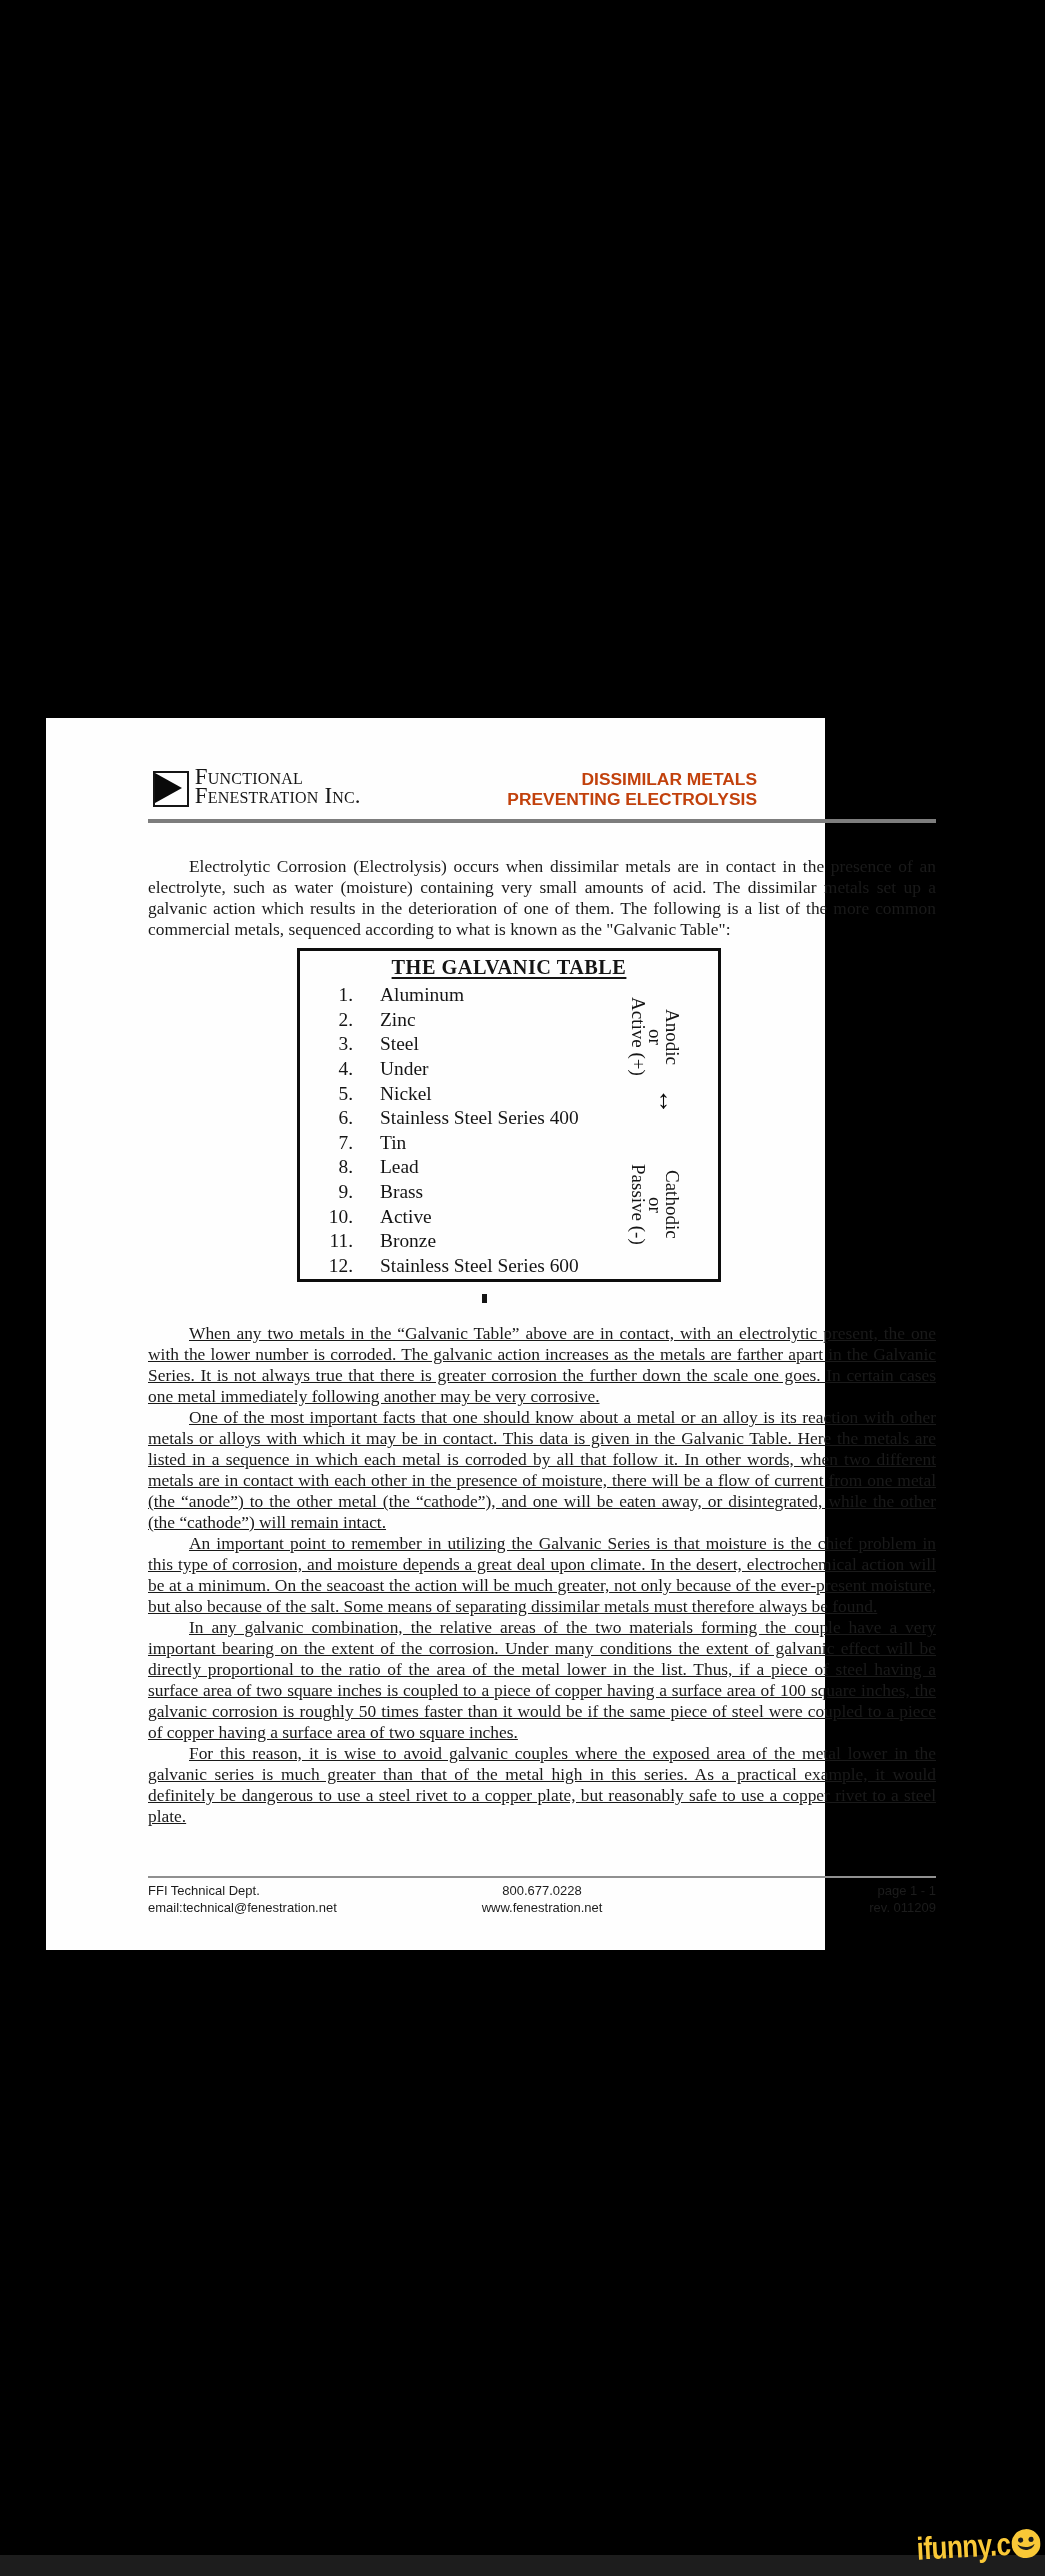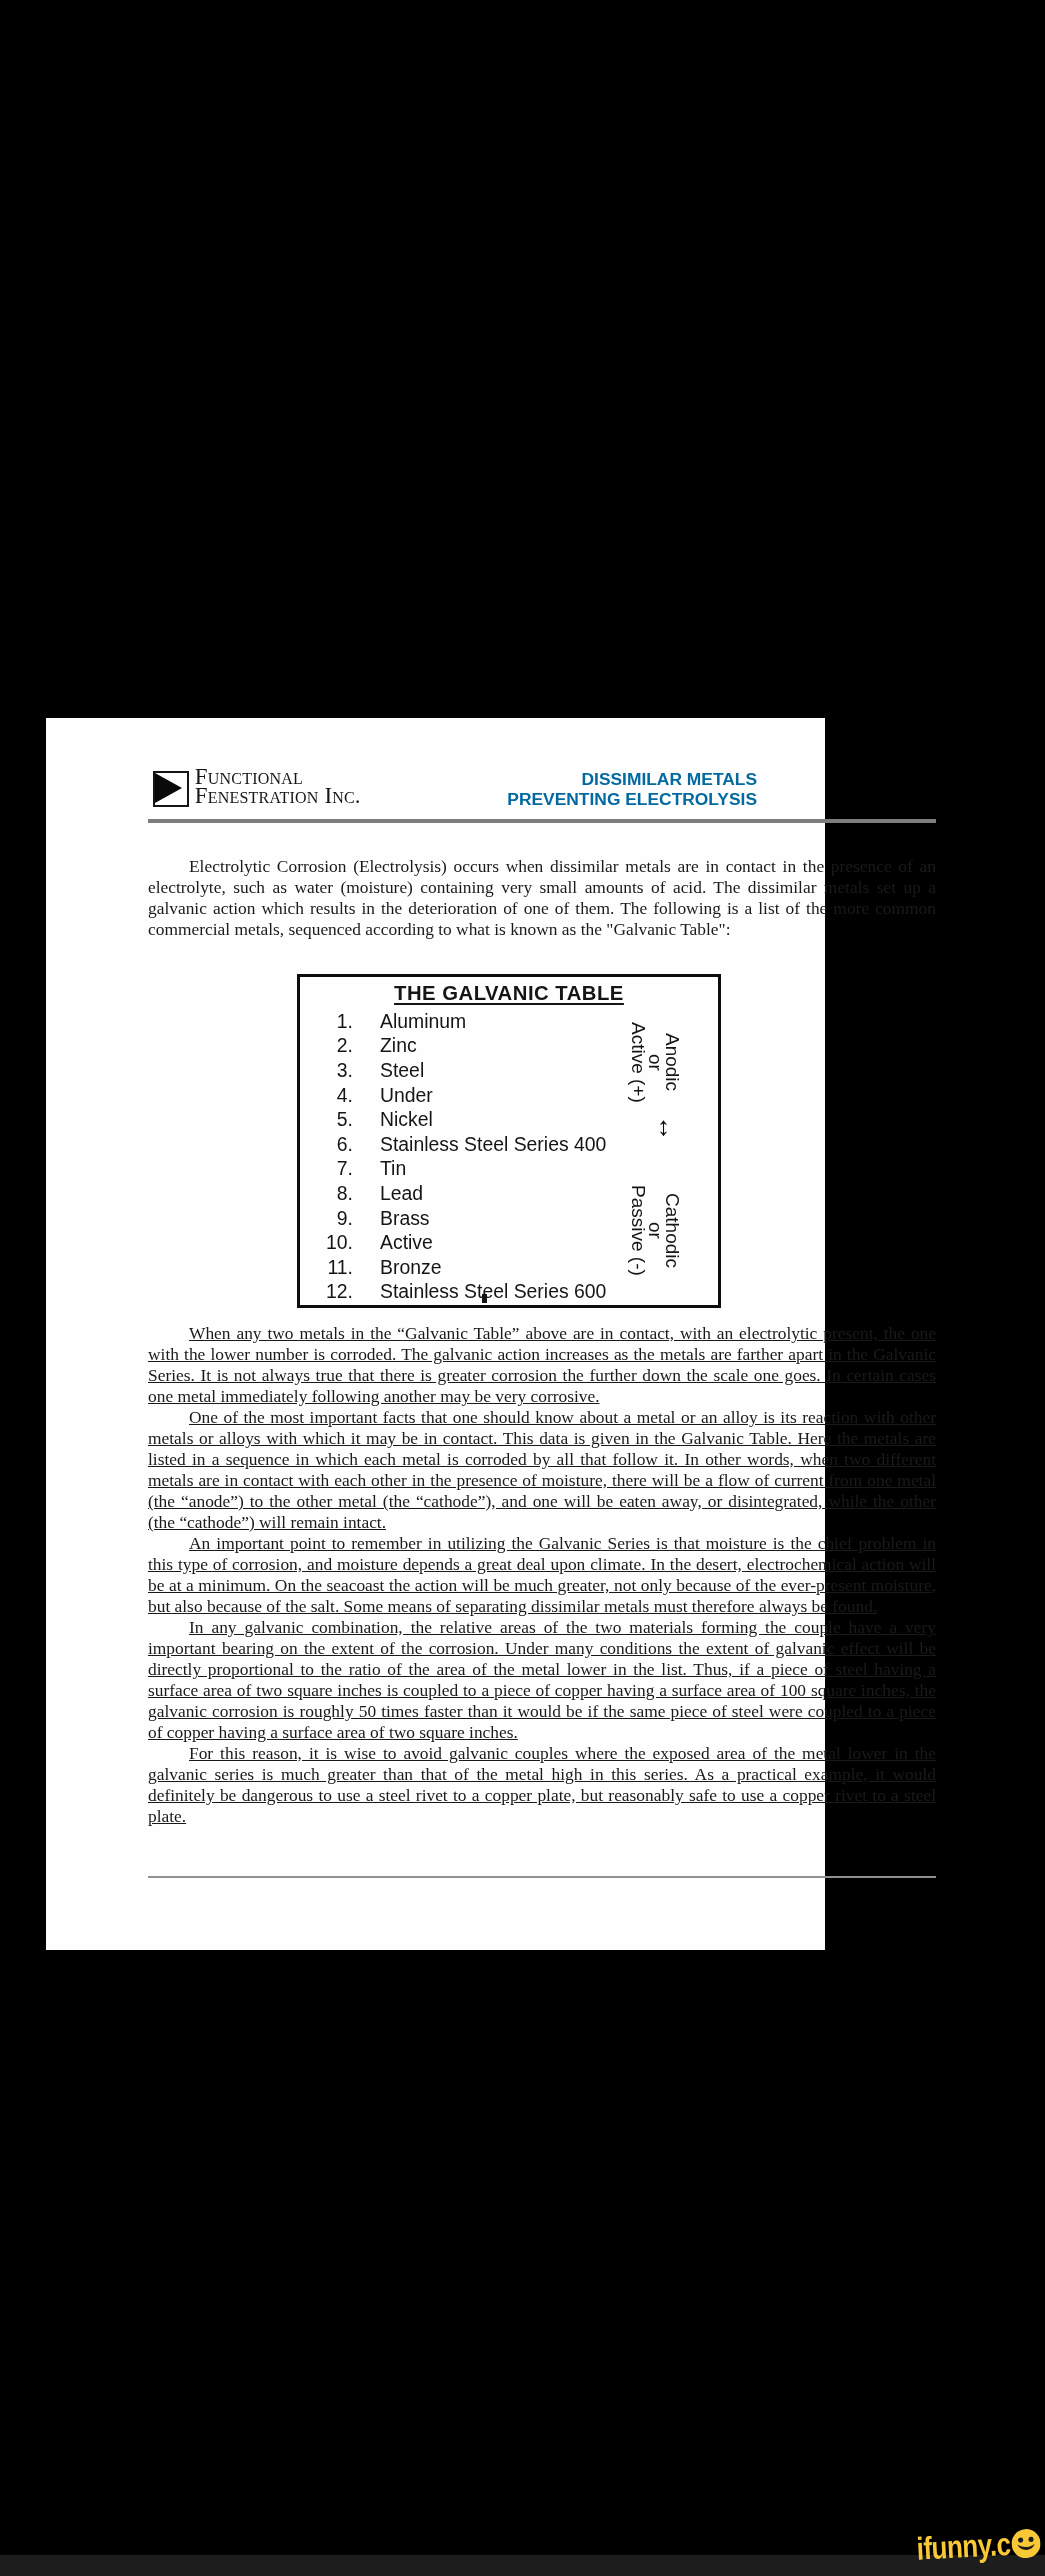--- a/index.html
+++ b/index.html
@@ -37,38 +37,38 @@
   }
   .logo-text{
     margin-left:5.8px;margin-top:-2.9px;
     font-family:"Liberation Serif", serif;
     font-variant:small-caps;font-size:23px;line-height:18.4px;
     letter-spacing:0.2px;color:#161616;white-space:nowrap;
   }
   .header-title{
     position:absolute;right:68px;top:51px;text-align:right;
     font-family:"Liberation Sans", sans-serif;font-weight:bold;
-    font-size:17.4px;line-height:20.3px;color:#0369a1;white-space:nowrap;
+    font-size:17.4px;line-height:20.3px;color:#c2410c;white-space:nowrap;
   }
   .rule{position:absolute;left:102px;top:101px;width:788px;height:3.9px;background:var(--rule-gray);}
   
   .intro{
     position:absolute;left:102px;top:138px;width:788px;
     font-size:17.4px;line-height:21px;text-align:justify;text-indent:41px;
   }
   .body-block{
     position:absolute;left:102px;top:605px;width:788px;
     font-size:17.4px;line-height:21px;text-align:justify;text-decoration:underline;
   }
   .body-block p{margin:0;text-indent:41px;}
   
   .gtable{
-    position:absolute;left:251px;top:256px;width:424px;height:334px;
+    position:absolute;left:251px;top:230px;width:424px;height:334px;
     border:3.9px solid var(--table-border);background:var(--page);
-    font-family:Liberation Sans, sans-serif;color:#151515;
+    font-family:Liberation Serif, serif;color:#151515;
   }
   .gt-title{
     margin-top:4.8px;text-align:center;font-weight:bold;font-size:20.3px;
     text-decoration:underline;text-decoration-thickness:1.9px;text-underline-offset:2.9px;
     letter-spacing:0.5px;
   }
   .gt-list{position:absolute;left:0;top:32px;width:100%;}
   .gt-row{display:flex;height:24.6px;align-items:center;font-size:19.4px;}
   .gt-num{width:53px;text-align:right;flex:0 0 auto;}
   .gt-name{margin-left:27px;white-space:nowrap;}
@@ -201,20 +201,34 @@
 
   <div class="body-block">
     <p>When any two metals in the “Galvanic Table” above are in contact, with an electrolytic present, the one with the lower number is corroded. The galvanic action increases as the metals are farther apart in the Galvanic Series. It is not always true that there is greater corrosion the further down the scale one goes. In certain cases one metal immediately following another may be very corrosive.</p>
     <p>One of the most important facts that one should know about a metal or an alloy is its reaction with other metals or alloys with which it may be in contact. This data is given in the Galvanic Table. Here the metals are listed in a sequence in which each metal is corroded by all that follow it. In other words, when two different metals are in contact with each other in the presence of moisture, there will be a flow of current from one metal (the “anode”) to the other metal (the “cathode”), and one will be eaten away, or disintegrated, while the other (the “cathode”) will remain intact.</p>
     <p>An important point to remember in utilizing the Galvanic Series is that moisture is the chief problem in this type of corrosion, and moisture depends a great deal upon climate. In the desert, electrochemical action will be at a minimum. On the seacoast the action will be much greater, not only because of the ever-present moisture, but also because of the salt. Some means of separating dissimilar metals must therefore always be found.</p>
     <p>In any galvanic combination, the relative areas of the two materials forming the couple have a very important bearing on the extent of the corrosion. Under many conditions the extent of galvanic effect will be directly proportional to the ratio of the area of the metal lower in the list. Thus, if a piece of steel having a surface area of two square inches is coupled to a piece of copper having a surface area of 100 square inches, the galvanic corrosion is roughly 50 times faster than it would be if the same piece of steel were coupled to a piece of copper having a surface area of two square inches.</p>
     <p>For this reason, it is wise to avoid galvanic couples where the exposed area of the metal lower in the galvanic series is much greater than that of the metal high in this series. As a practical example, it would definitely be dangerous to use a steel rivet to a copper plate, but reasonably safe to use a copper rivet to a steel plate.</p>
   </div>
 
   <div class="footer-rule"></div>
+  <div class="footer">
+    <div class="f-col">
+      <div>FFI Technical Dept.</div>
+      <div>email:technical@fenestration.net</div>
+    </div>
+    <div class="f-col f-center">
+      <div>800.677.0228</div>
+      <div>www.fenestration.net</div>
+    </div>
+    <div class="f-col f-right">
+      <div>page 1 - 1</div>
+      <div>rev. 011209</div>
+    </div>
+  </div>
 
 </div>
 
 <div class="ifunny-bar"></div>
 <div class="ifunny-mark">
   <span class="ifunny-text">ifunny.c</span>
   <svg class="smiley" width="29" height="29" viewBox="0 0 30 30" aria-hidden="true">
     <circle class="smiley-bg" cx="15" cy="15" r="15"></circle>
     <circle class="smiley-feat" cx="9.6" cy="11" r="2.7"></circle>
     <circle class="smiley-feat" cx="20.4" cy="11" r="2.7"></circle>

